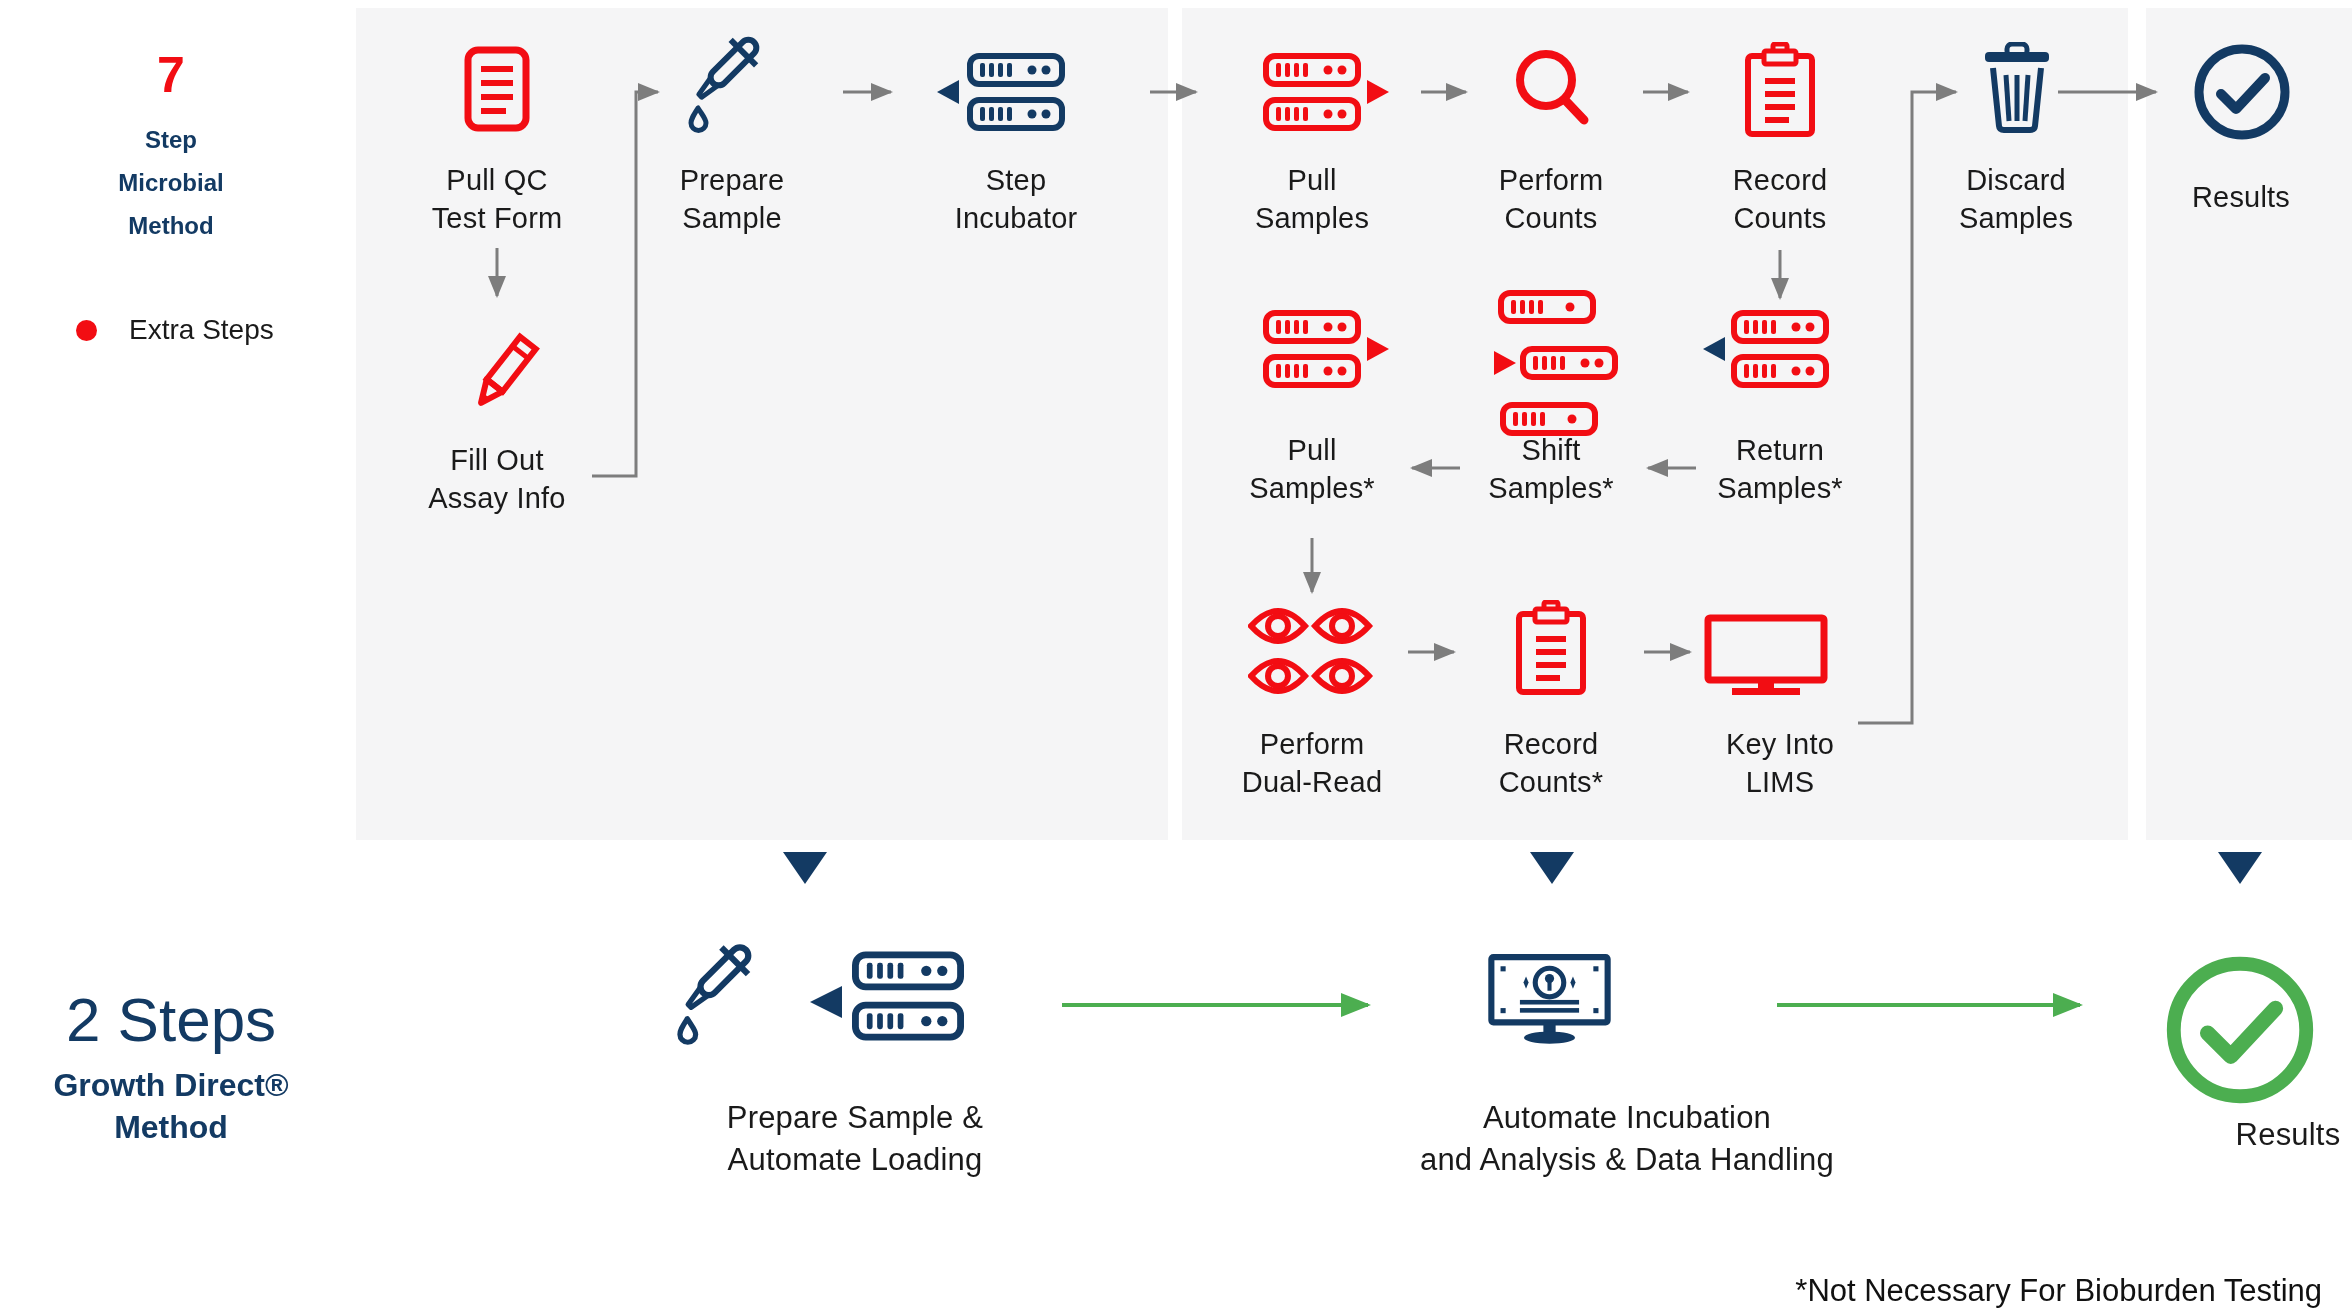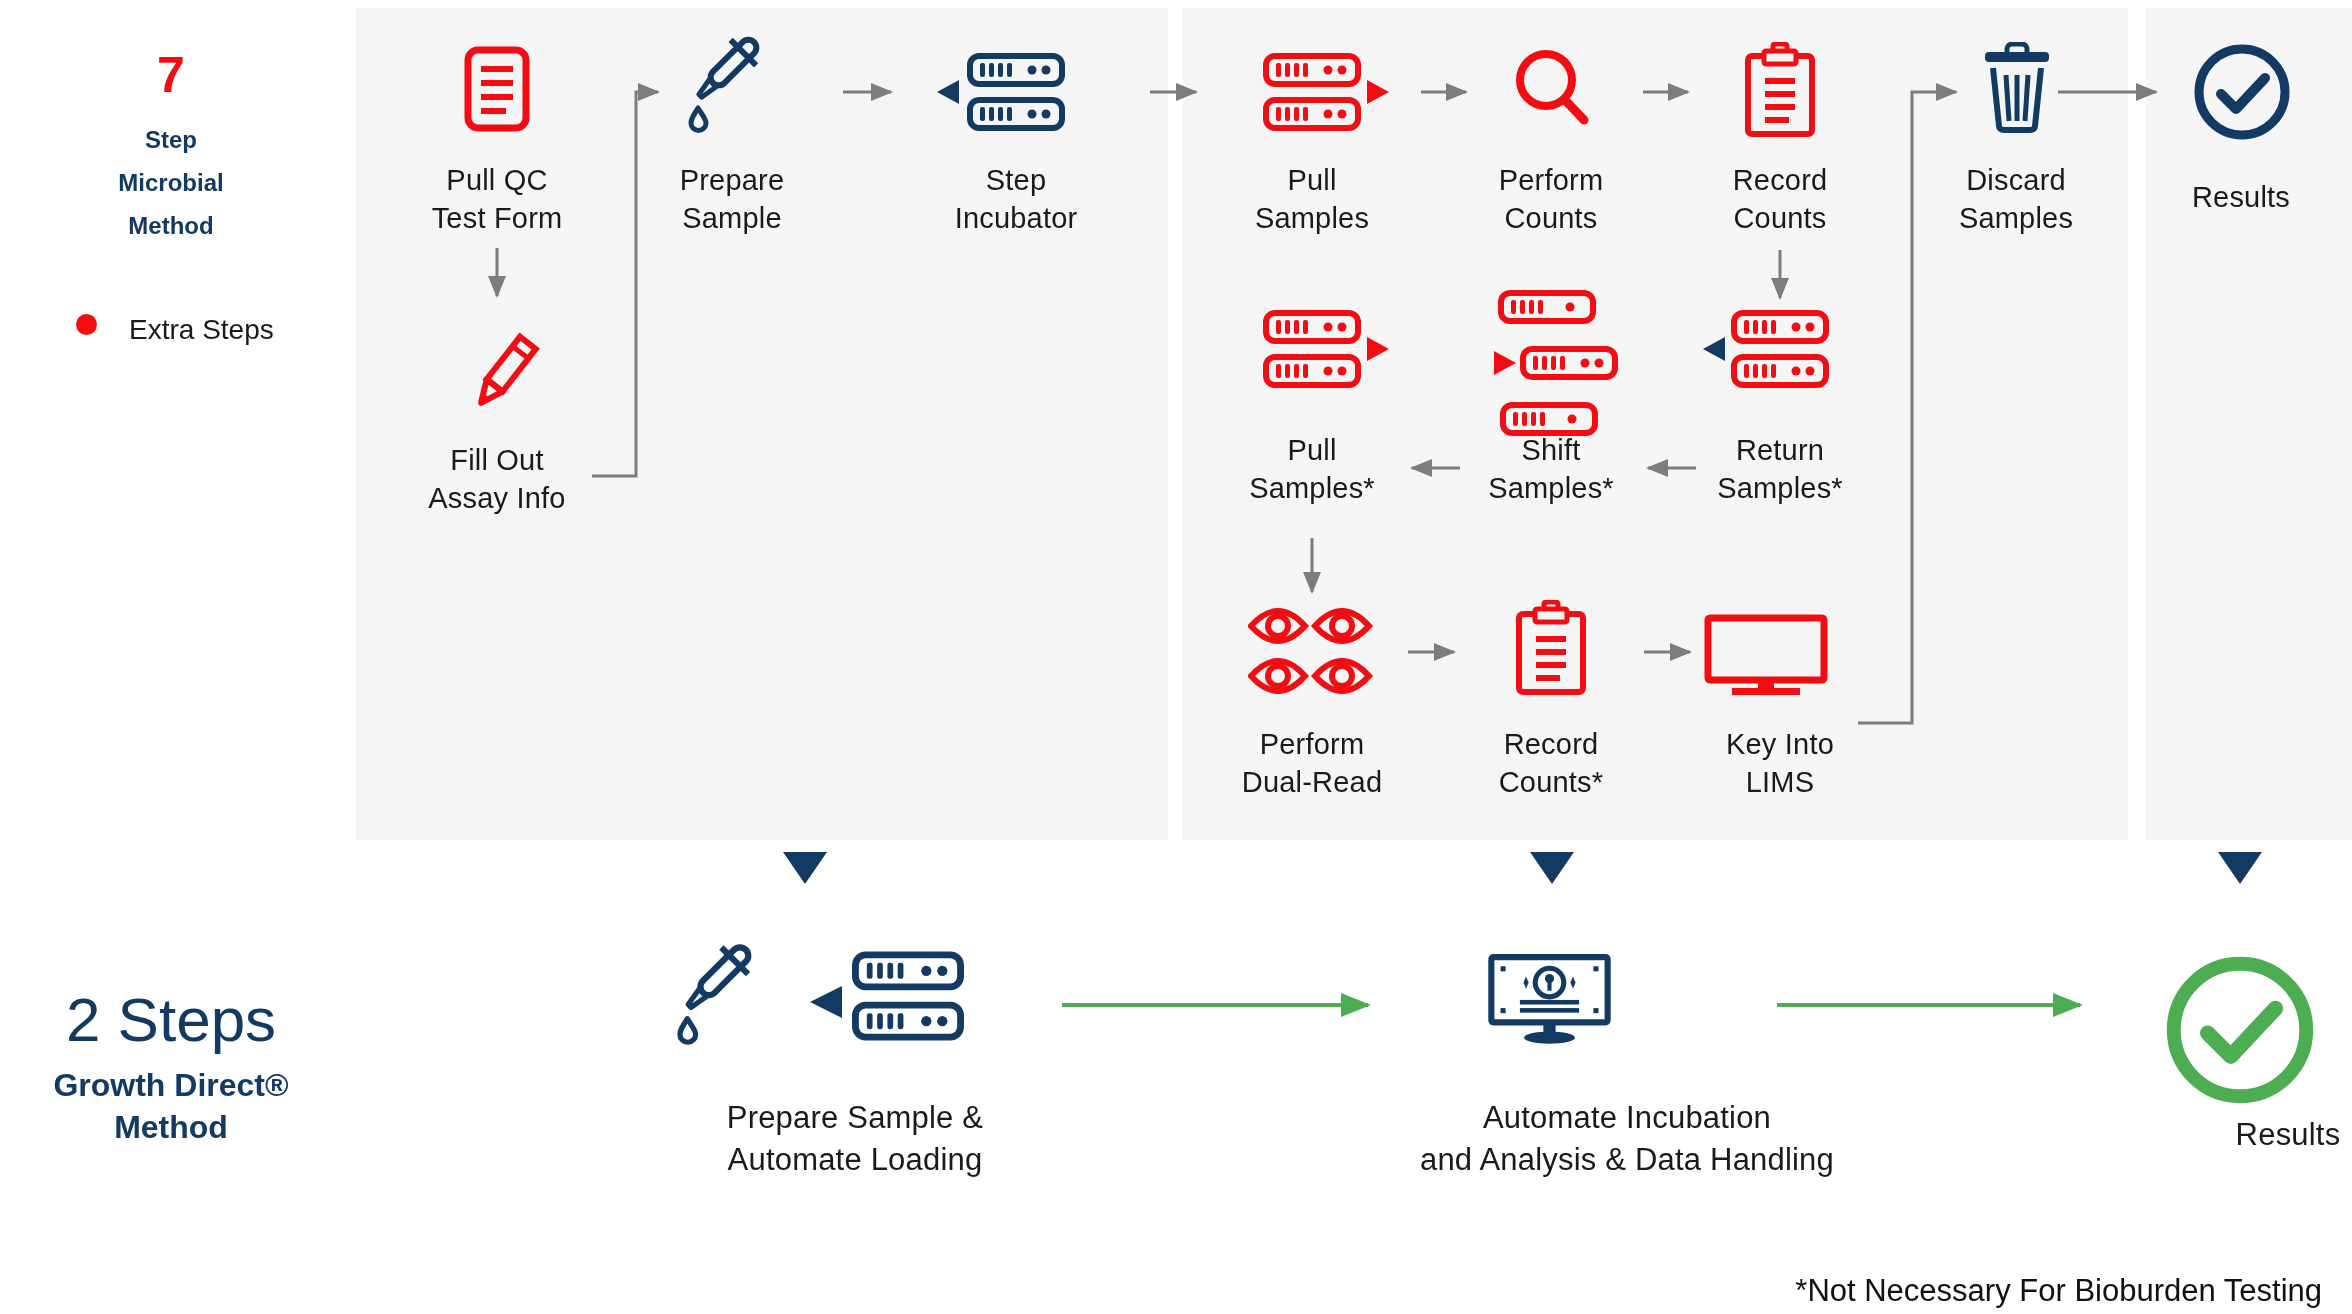--- a/index.html
+++ b/index.html
@@ -11,21 +11,21 @@
   .lbl2{position:absolute;transform:translateX(-50%);text-align:center;white-space:pre-line;
         font-size:31px;line-height:42px;color:#1a1a1a;letter-spacing:.2px;margin-left:47px;}
   .icon{position:absolute;}
   .red{color:#f20d13;}
   .navy{color:#133a63;}
   .green{color:#4cae50;}
   #big15{position:absolute;left:171px;top:46px;transform:translateX(-50%);
          font-size:50px;font-weight:bold;color:#f20d13;}
   #title15{position:absolute;left:171px;top:118px;transform:translateX(-50%);text-align:center;
            white-space:pre-line;font-size:24px;line-height:43px;font-weight:bold;color:#133a63;}
-  #legend{position:absolute;left:76px;top:314px;display:flex;align-items:flex-start;}
+  #legend{position:absolute;left:76px;top:314px;display:flex;align-items:center;}
   #legend .dot{width:21px;height:21px;border-radius:50%;background:#f20d13;margin-right:32px;}
   #legend .txt{font-size:28px;color:#1a1a1a;}
   #big2{position:absolute;left:171px;top:984px;transform:translateX(-50%);
         font-size:62px;font-weight:normal;color:#133a63;white-space:nowrap;}
   #title2{position:absolute;left:171px;top:1064px;transform:translateX(-50%);text-align:center;
           white-space:pre-line;font-size:32px;line-height:42px;font-weight:bold;color:#133a63;}
   #footnote{position:absolute;right:30px;top:1273px;font-size:31px;color:#111;}
   svg.overlay{position:absolute;left:0;top:0;pointer-events:none;}
 </style>
 </head>

